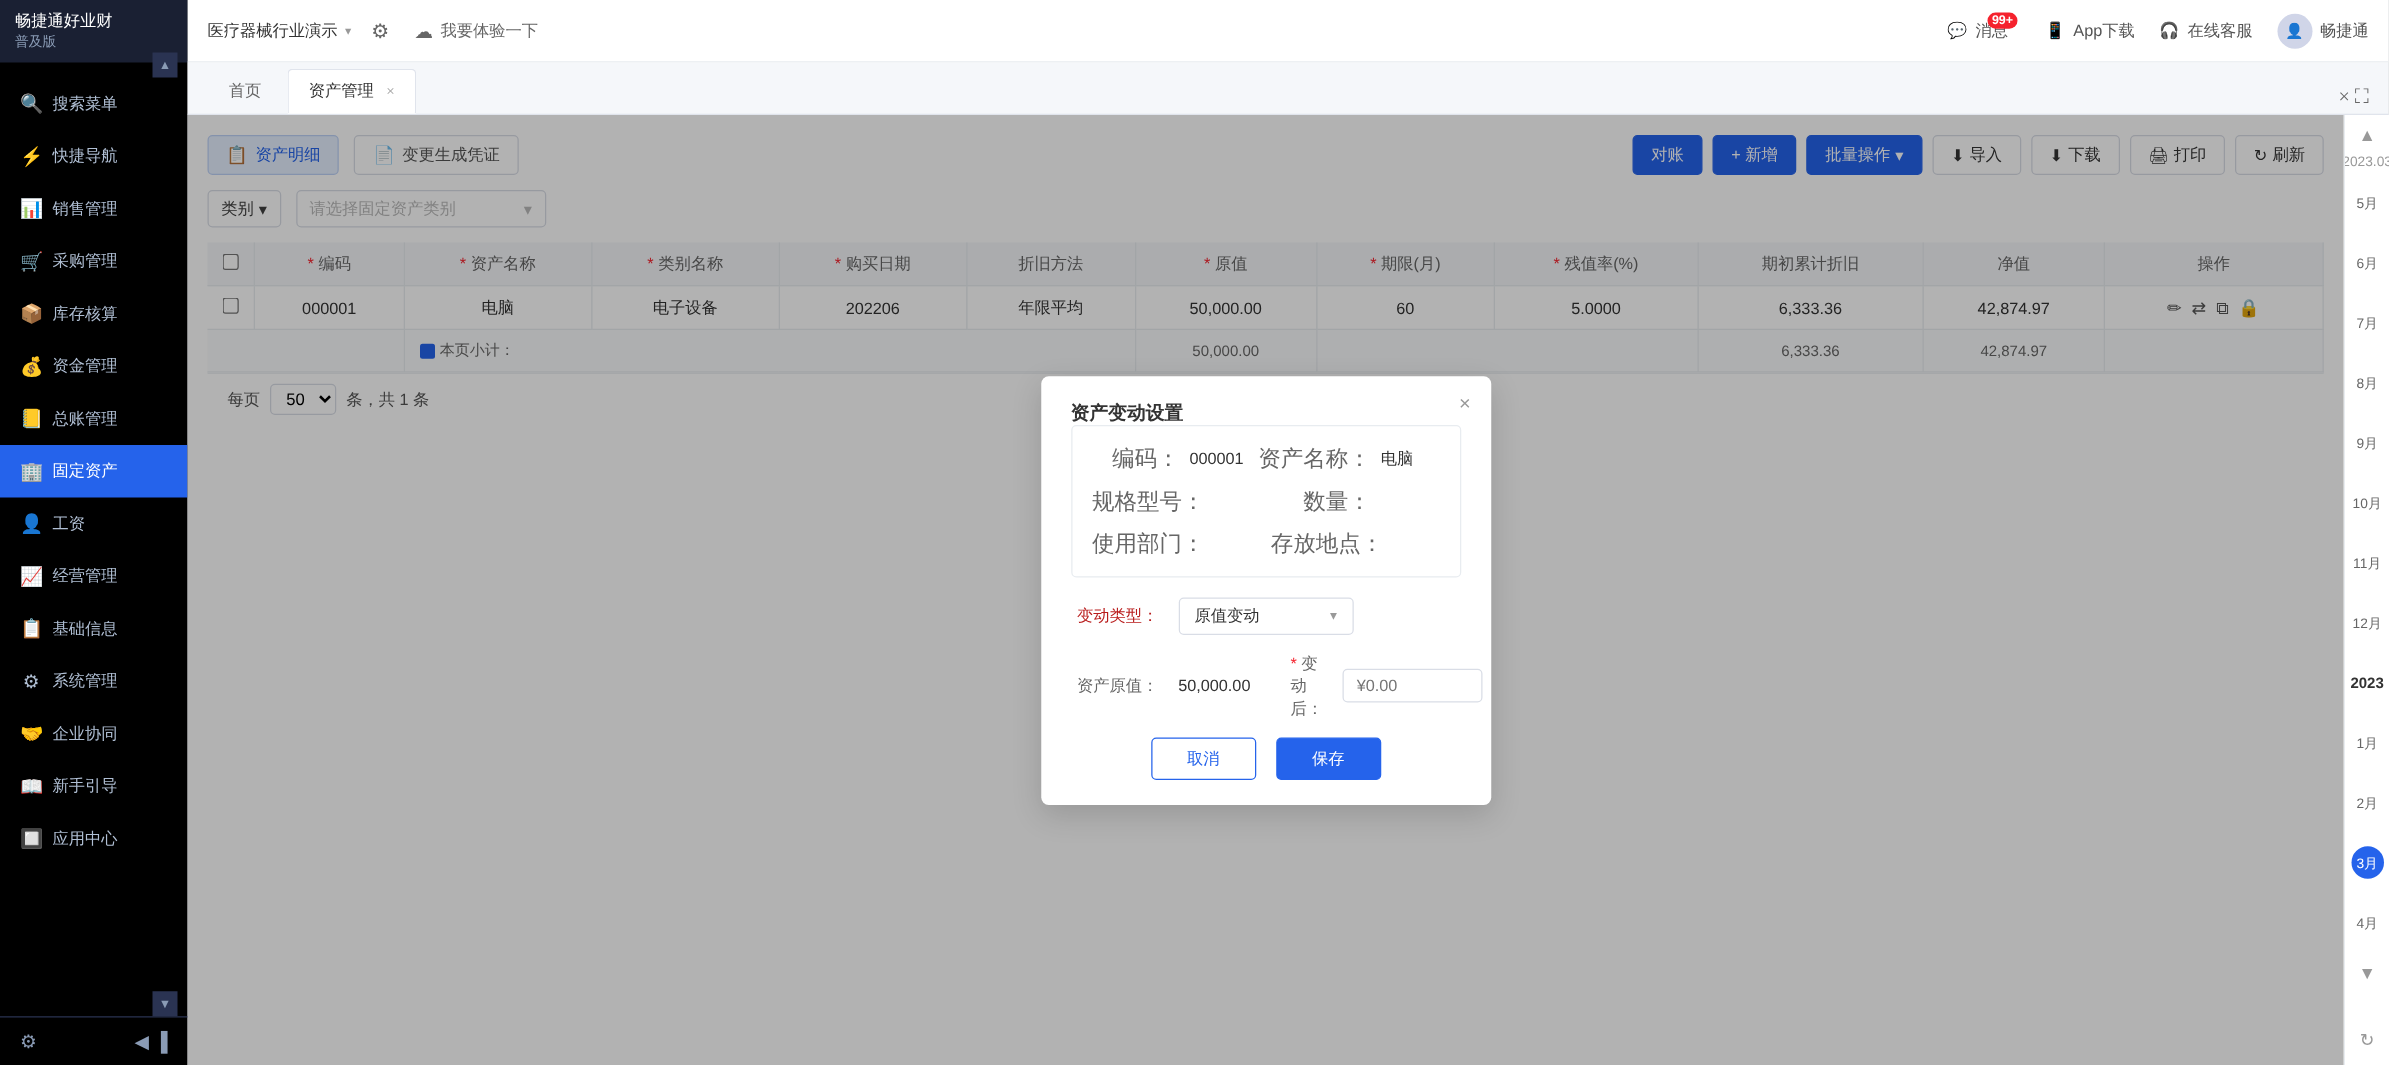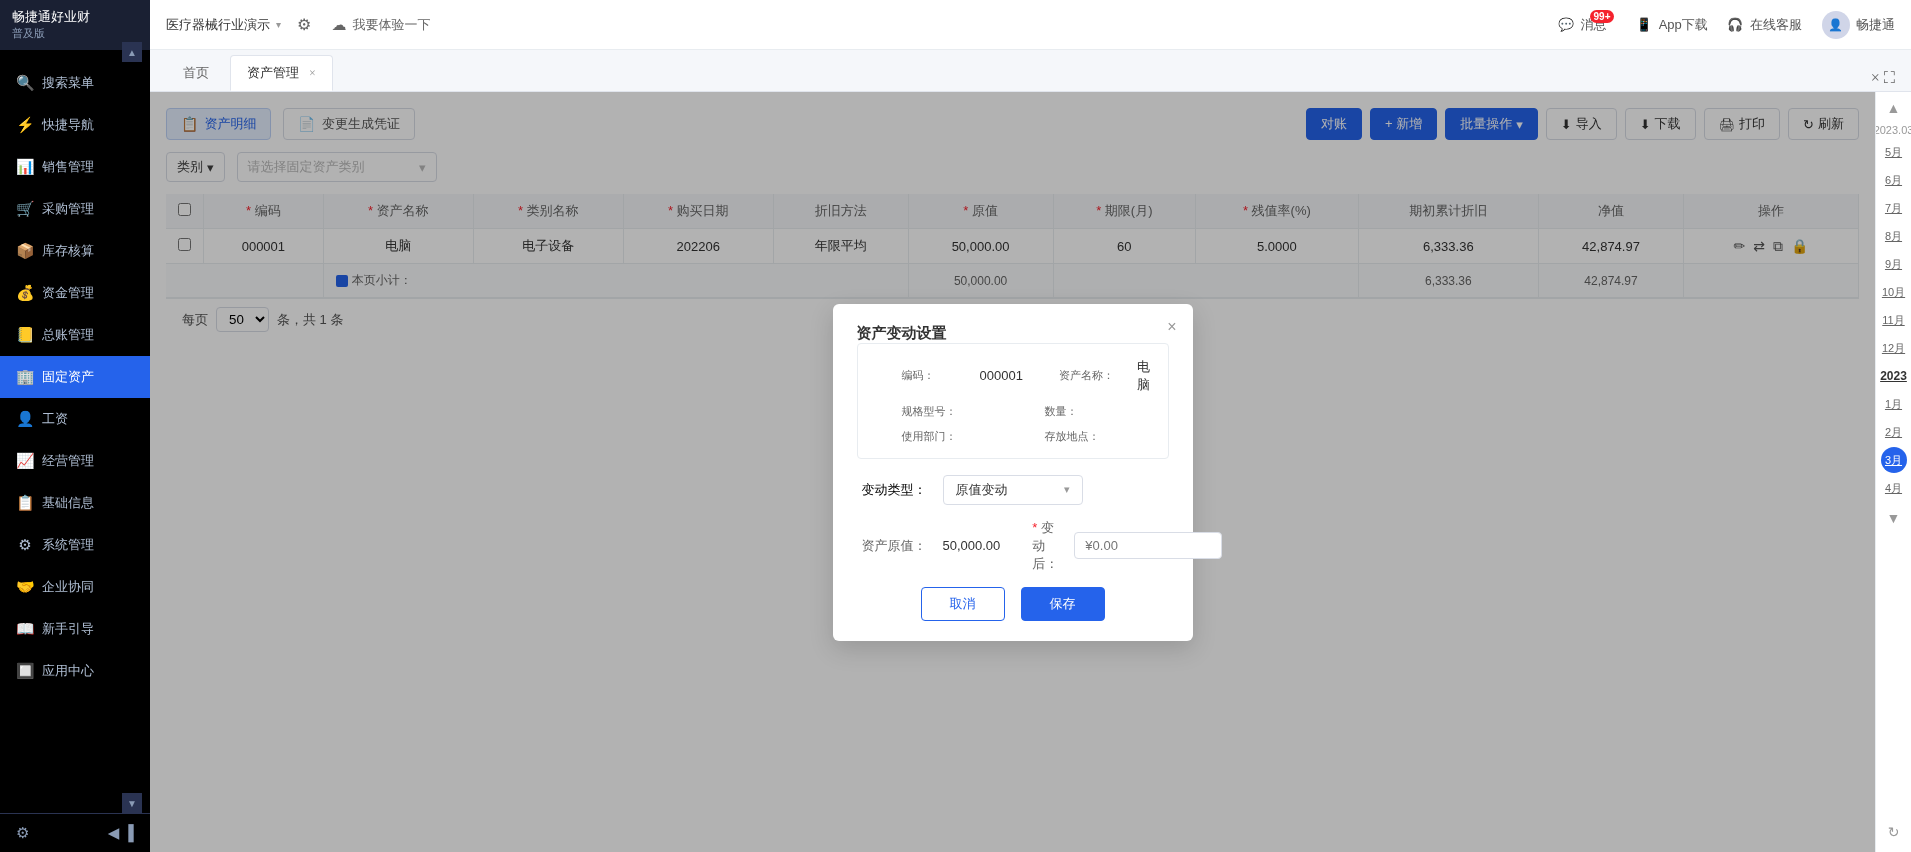--- a/index.html
+++ b/index.html
@@ -78,45 +78,45 @@
     .subtotal-row td { background: #fafbfc; color: #666; font-size: 12px; }
     .subtotal-label { display: flex; align-items: center; gap: 4px; }
     .subtotal-icon { width: 12px; height: 12px; background: #2563eb; border-radius: 2px; display: inline-block; }
 
     
     .pagination-bar { padding: 8px 16px; background: #fff; border-top: 1px solid #e8ecf0; display: flex; align-items: center; gap: 8px; font-size: 13px; color: #555; flex-shrink: 0; }
     .page-select { padding: 3px 8px; border: 1px solid #d9dde6; border-radius: 4px; cursor: pointer; background: #fff; }
 
     
     .right-sidebar { width: 36px; background: #fff; border-left: 1px solid #e8ecf0; display: flex; flex-direction: column; align-items: center; padding: 4px 0; overflow-y: auto; flex-shrink: 0; }
-    .month-item { width: 30px; height: 26px; display: flex; align-items: center; justify-content: center; font-size: 11px; color: #666; cursor: pointer; border-radius: 3px; margin: 1px 0; text-decoration: underline; }
+    .month-item { width: 30px; height: 26px; display: flex; align-items: center; justify-content: center; font-size: 11px; color: #666; cursor: pointer; border-radius: 3px; margin: 11px 0; }
     .month-item.active { background: #2563eb; color: #fff; border-radius: 50%; width: 26px; height: 26px; }
     .month-item.year { font-weight: bold; color: #333; font-size: 12px; }
     .month-header { font-size: 11px; color: #999; padding: 4px 0 2px; text-align: center; }
     .scroll-icon { font-size: 14px; color: #999; cursor: pointer; padding: 4px 0; }
     .refresh-icon { font-size: 14px; color: #999; cursor: pointer; padding: 4px 0; margin-top: auto; }
 
     
     .overlay { position: absolute; top: 0; left: 0; right: 0; bottom: 0; background: rgba(0,0,0,0.3); z-index: 100; display: flex; align-items: center; justify-content: center; }
     .dialog { background: #fff; border-radius: 6px; padding: 20px 24px 20px; width: 360px; box-shadow: 0 8px 24px rgba(0,0,0,0.15); position: relative; }
     .dialog-title { font-size: 15px; font-weight: bold; color: #333; }
     .dialog-close { position: absolute; top: 14px; right: 16px; cursor: pointer; color: #999; font-size: 16px; }
     .dialog-section { border: 1px solid #e8ecf0; border-radius: 4px; padding: 14px 16px; margin-bottom: 16px; }
     .dialog-row { display: flex; align-items: center; margin-bottom: 10px; gap: 8px; }
     .dialog-row:last-child { margin-bottom: 0; }
-    .dialog-label { color: #666; font-size: 11px; min-width: 70px; text-align: left; margin-left: 28px; }
+    .dialog-label { color: #666; font-size: 18px; min-width: 70px; text-align: right; }
     .dialog-value { color: #333; font-size: 13px; flex: 1; }
     .dialog-field { display: flex; align-items: center; gap: 16px; margin-bottom: 14px; }
-    .dialog-field-label { color: #000000; font-size: 13px; min-width: 70px; text-align: right; }
+    .dialog-field-label { color: #b91c1c; font-size: 13px; min-width: 70px; text-align: right; }
     .dialog-select { display: flex; align-items: center; gap: 6px; padding: 5px 12px; border: 1px solid #d9dde6; border-radius: 4px; font-size: 13px; color: #333; background: #fff; cursor: pointer; min-width: 140px; }
     .dialog-select-arrow { color: #999; font-size: 11px; margin-left: auto; }
     .dialog-amount-row { display: flex; align-items: center; gap: 16px; margin-bottom: 14px; }
     .dialog-amount-label { color: #666; font-size: 13px; min-width: 70px; text-align: right; }
     .dialog-amount-val { font-size: 13px; color: #333; }
-    .dialog-input { padding: 5px 10px; border: 1px solid #d9dde6; border-radius: 4px; font-size: 13px; color: #bbb; background: #fff; width: 148px; }
+    .dialog-input { padding: 5px 10px; border: 1px solid #d9dde6; border-radius: 4px; font-size: 13px; color: #bbb; background: #fff; width: 112px; }
     .dialog-btns { display: flex; justify-content: center; gap: 16px; margin-top: 8px; }
     .btn-cancel { padding: 7px 28px; border: 1px solid #2563eb; border-radius: 4px; color: #2563eb; background: #fff; cursor: pointer; font-size: 13px; }
     .btn-save { padding: 7px 28px; border: 1px solid #2563eb; border-radius: 4px; color: #fff; background: #2563eb; cursor: pointer; font-size: 13px; }
   </style>
 </head>
 <body>
 
 <div class="app-container">
 
   <div class="sidebar">

